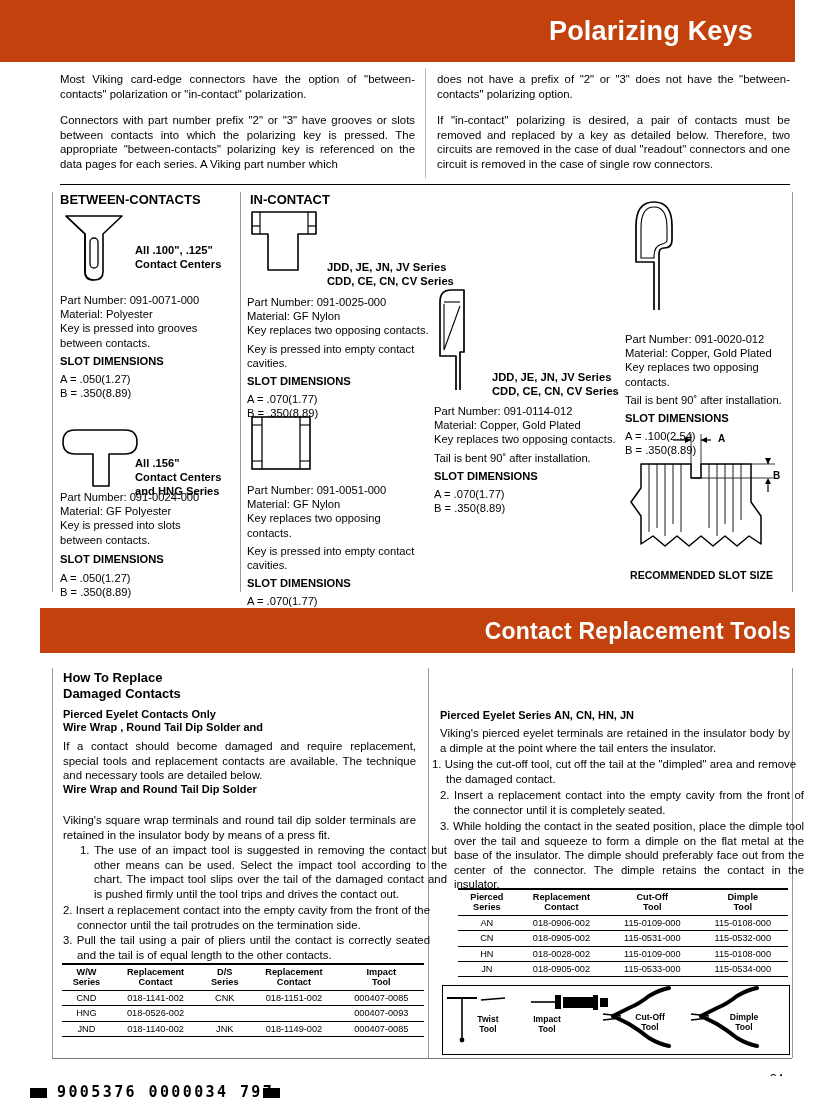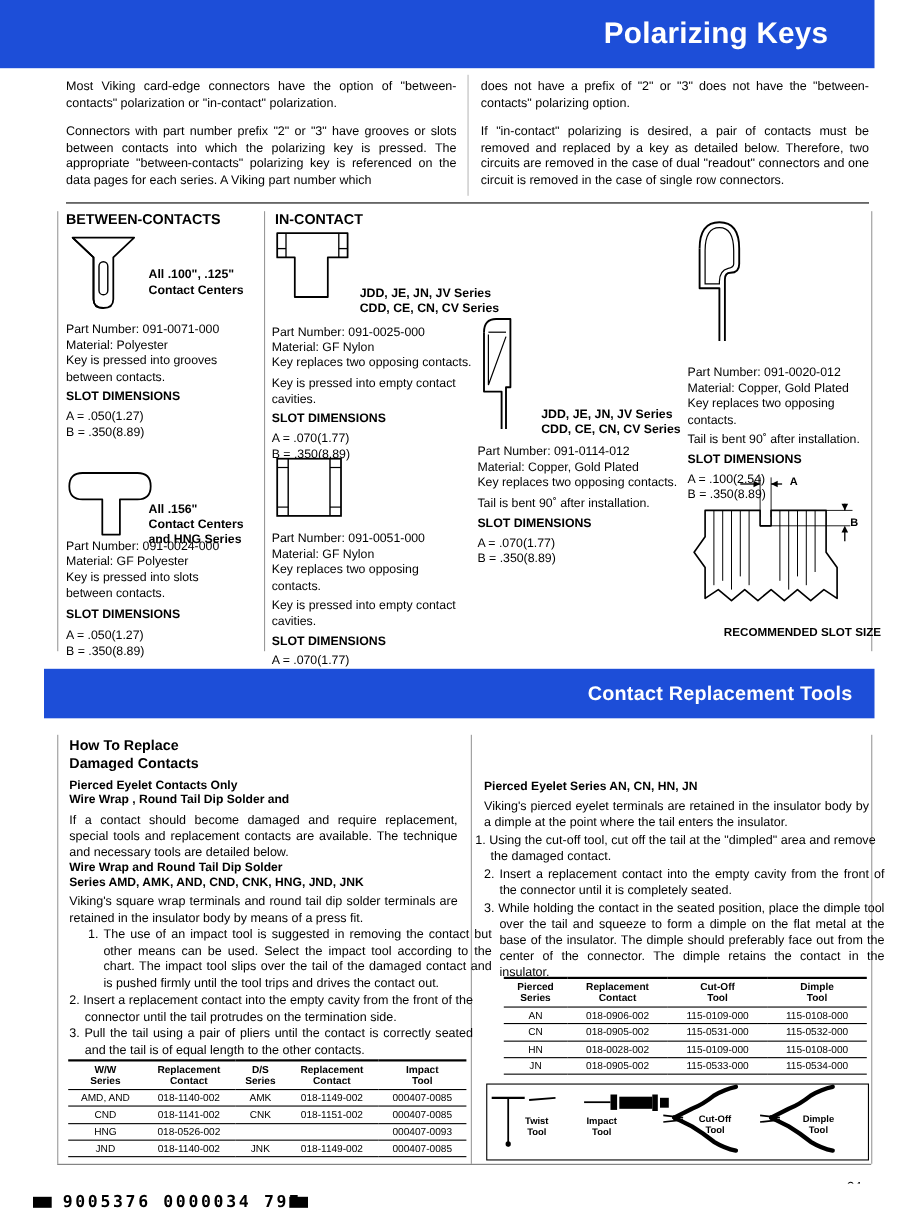--- a/index.html
+++ b/index.html
@@ -4,29 +4,29 @@
 <style>
   html,body{margin:0;padding:0;background:#ffffff;}
   body{
     width:832px;height:1110px;position:relative;overflow:hidden;
     font-family:"Liberation Sans", sans-serif;color:#000;
     -webkit-font-smoothing:none;
   }
   .page{position:absolute;inset:0;background:#fff;}
 
   
-  .banner{position:absolute;background:#1d4ed8;}
+  .banner{position:absolute;background:#c2410c;}
   .banner .btxt{
     position:absolute;right:42px;top:50%;transform:translateY(-50%);
     color:#fff;font-weight:bold;letter-spacing:.2px;white-space:nowrap;
   }
   #banner-top{left:0;top:0;width:795px;height:62px;}
   #banner-top .btxt{font-size:27px;}
   #banner-mid{left:40px;top:608px;width:755px;height:45px;}
-  #banner-mid .btxt{font-size:18px;right:20px;}
+  #banner-mid .btxt{font-size:23px;right:4px;}
 
   
   .t{position:absolute;font-size:11.2px;line-height:14.2px;}
   .p{position:absolute;font-size:11.4px;line-height:14.6px;text-align:justify;}
   .b{font-weight:bold;}
   .hdr-sec{position:absolute;font-weight:bold;font-size:13px;line-height:15.5px;}
 
   
   .rule{position:absolute;background:#000;}
 
@@ -235,21 +235,21 @@
 
       <line x1="143" y1="34" x2="143" y2="40" stroke="#000" stroke-width="1.2"></line>
       <polygon points="143,40 140,34 146,34" fill="#000"></polygon>
       <line x1="143" y1="68" x2="143" y2="56" stroke="#000" stroke-width="1.2"></line>
       <polygon points="143,54 140,60 146,60" fill="#000"></polygon>
       <line x1="126" y1="40" x2="150" y2="40" stroke="#000" stroke-width="0.8"></line>
     </svg>
   </div>
   <div class="t b" style="left:718px;top:432px;font-size:10px;">A</div>
   <div class="t b" style="left:773px;top:469px;font-size:10px;">B</div>
-  <div class="t b" style="left:658px;top:568px;font-size:10.6px;">RECOMMENDED SLOT SIZE</div>
+  <div class="t b" style="left:630px;top:568px;font-size:10.6px;">RECOMMENDED SLOT SIZE</div>
 
   <div class="banner" id="banner-mid">
     <div class="btxt">Contact Replacement Tools</div>
   </div>
 
   <div class="vdiv" style="left:52px;top:668px;height:390px;background:#999;"></div>
   <div class="vdiv" style="left:428px;top:668px;height:390px;background:#999;"></div>
   <div class="vdiv" style="left:792px;top:668px;height:390px;background:#999;"></div>
 
   <div class="hdr-sec" style="left:63px;top:670px;">
@@ -257,21 +257,20 @@
     <div>Damaged Contacts</div>
   </div>
 
   <div class="t b" style="left:63px;top:708px;width:320px;font-size:11px;line-height:13.4px;">
     <div>Pierced Eyelet Contacts Only</div>
     <div>Wire Wrap , Round Tail Dip Solder and</div>
   </div>
   <div class="p" style="left:63px;top:739px;width:353px;">If a contact should become damaged and require replacement, special tools and replacement contacts are available.  The technique and necessary tools are detailed below.</div>
   <div class="t b" style="left:63px;top:783px;width:340px;font-size:11px;line-height:13.4px;">
     <div>Wire Wrap and Round Tail Dip Solder</div>
-    <div>Series AMD, AMK, AND, CND, CNK, HNG, JND, JNK</div>
   </div>
   <div class="p" style="left:63px;top:813px;width:353px;">Viking's square wrap terminals and round tail dip solder terminals are retained in the insulator body by means of a press fit.</div>
 
   <div class="p" style="left:80px;top:843px;width:353px;padding-left:14px;text-indent:-14px;">
     <span>1.&nbsp;</span><span>The use of an impact tool is suggested in removing the contact but other means can be used.  Select the impact tool according to the chart.  The impact tool slips over the tail of the damaged contact and is pushed firmly until the tool trips and drives the contact out.</span>
   </div>
   <div class="p" style="left:63px;top:903px;width:353px;padding-left:14px;text-indent:-14px;">
     <span>2.&nbsp;</span><span>Insert a replacement contact into the empty cavity from the front of the connector until the tail protrudes on the termination side.</span>
   </div>
   <div class="p" style="left:63px;top:933px;width:353px;padding-left:14px;text-indent:-14px;">
@@ -358,27 +357,20 @@
           <div>Replacement</div>
           <div>Contact</div>
         </th>
         <th>
           <div>Impact</div>
           <div>Tool</div>
         </th>
       </tr>
     </thead>
     <tbody>
-      <tr>
-        <td>AMD, AND</td>
-        <td>018-1140-002</td>
-        <td>AMK</td>
-        <td>018-1149-002</td>
-        <td>000407-0085</td>
-      </tr>
       <tr>
         <td>CND</td>
         <td>018-1141-002</td>
         <td>CNK</td>
         <td>018-1151-002</td>
         <td>000407-0085</td>
       </tr>
       <tr>
         <td>HNG</td>
         <td>018-0526-002</td>

